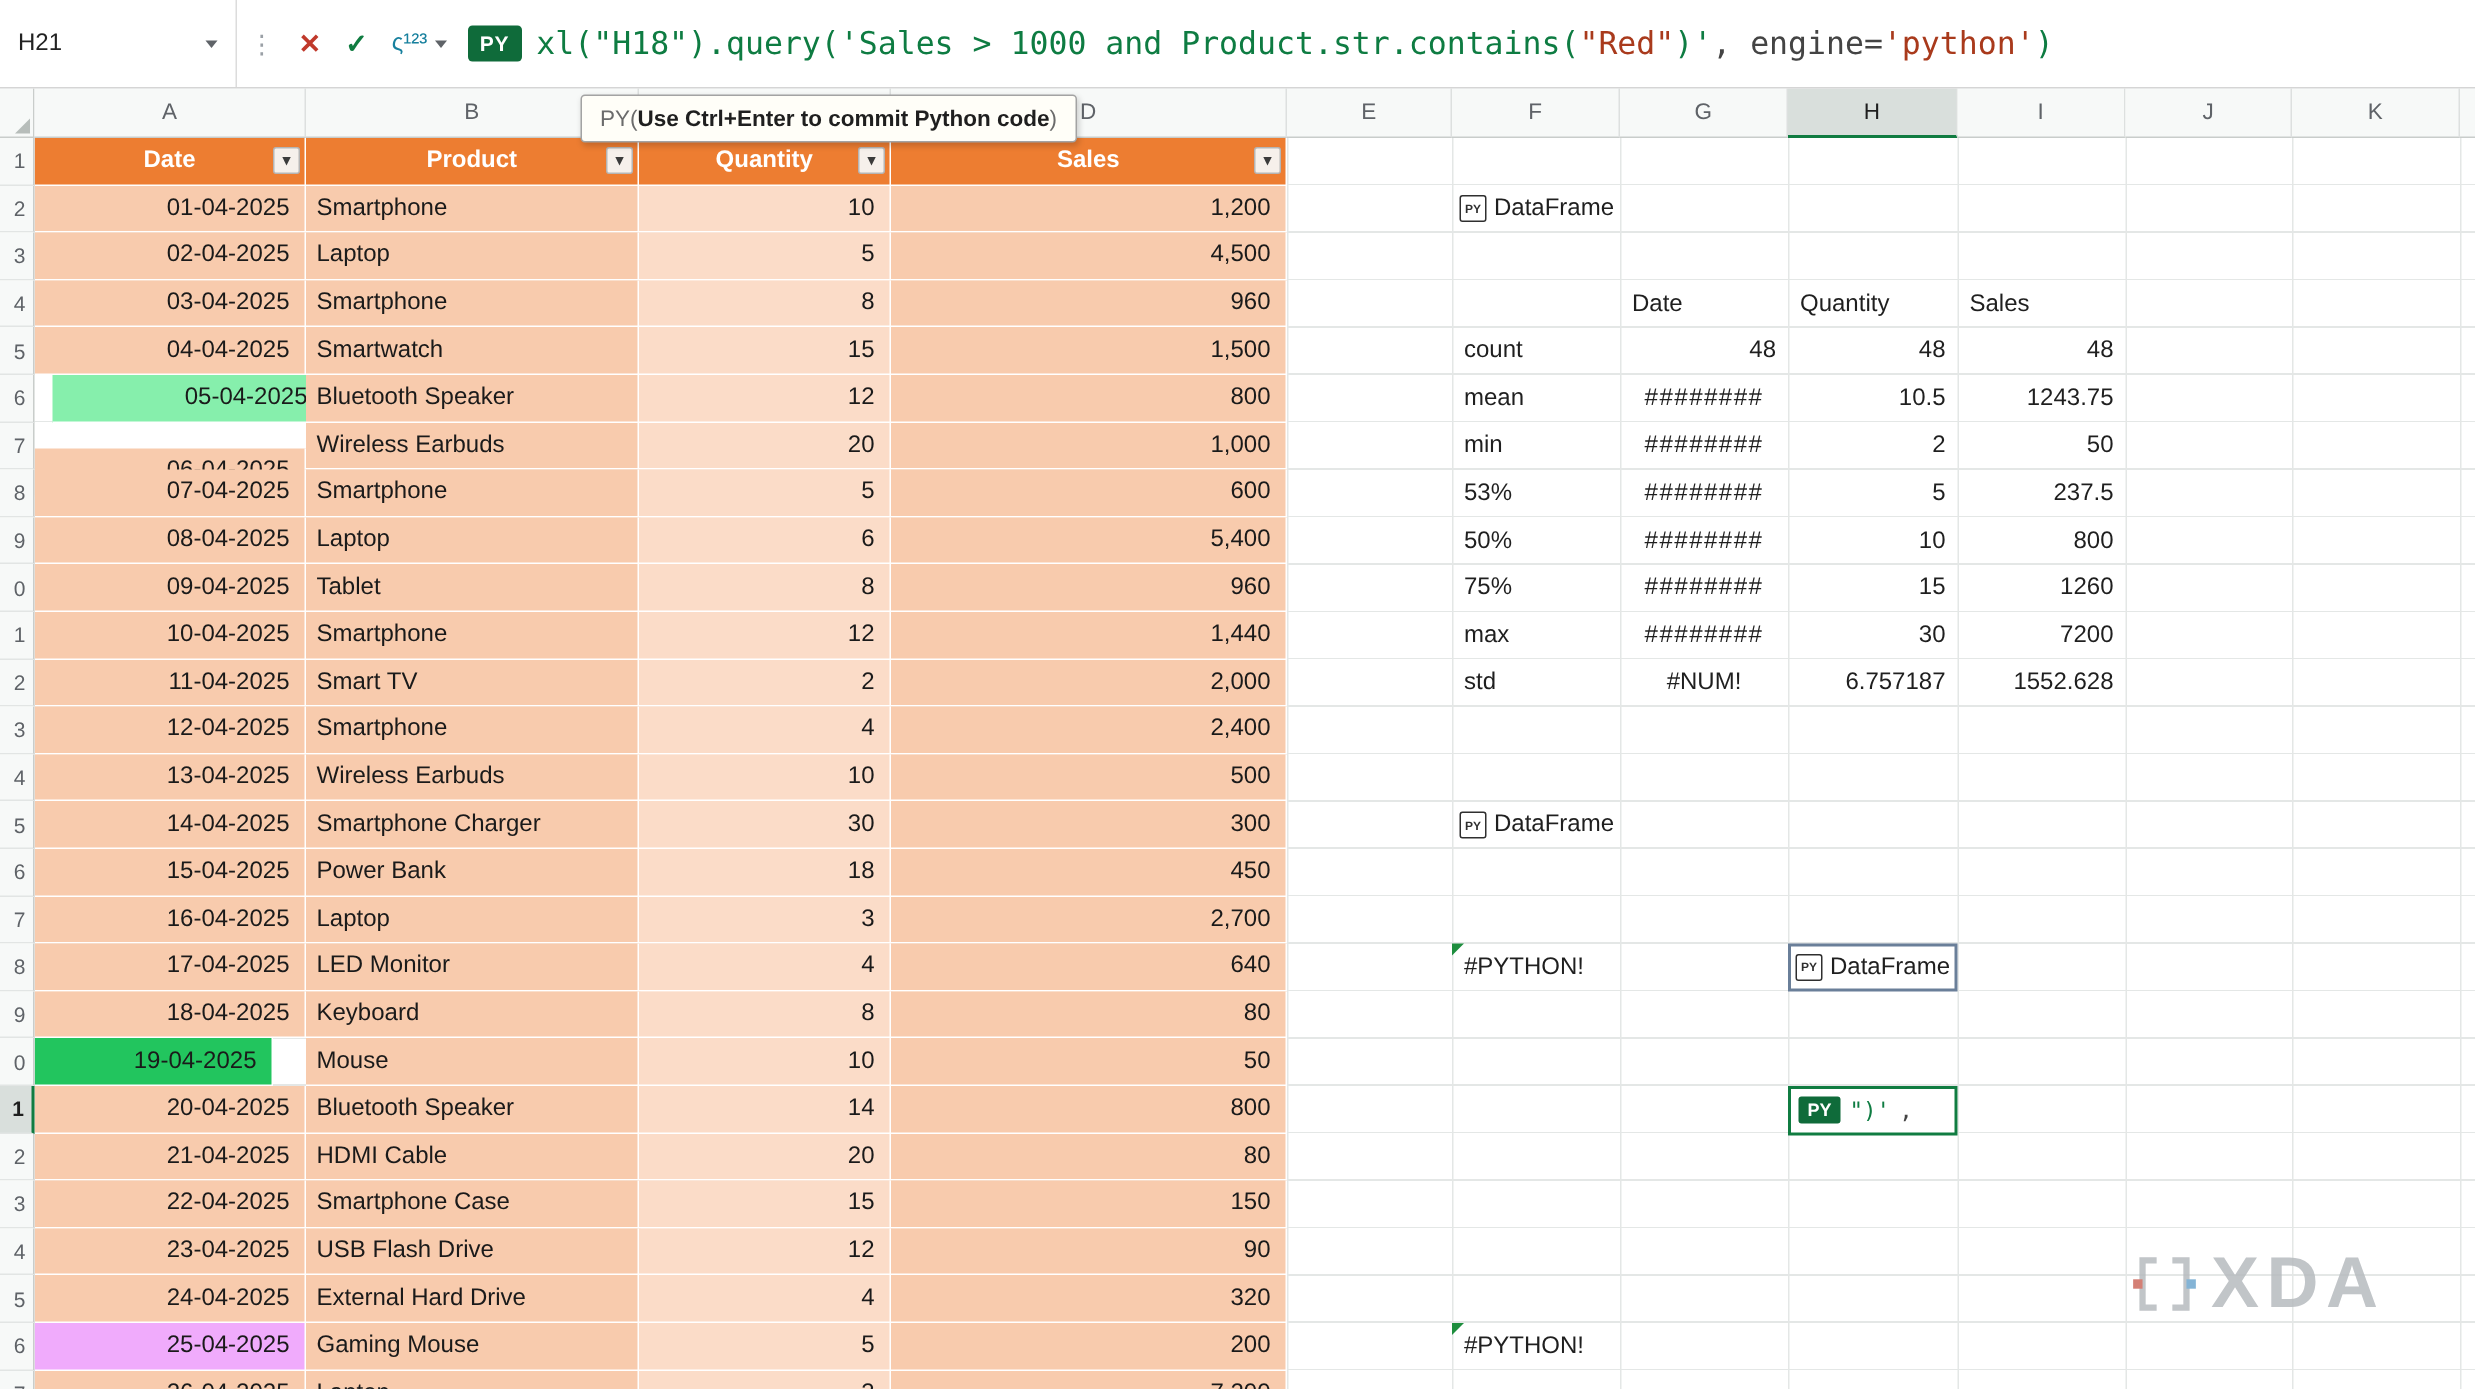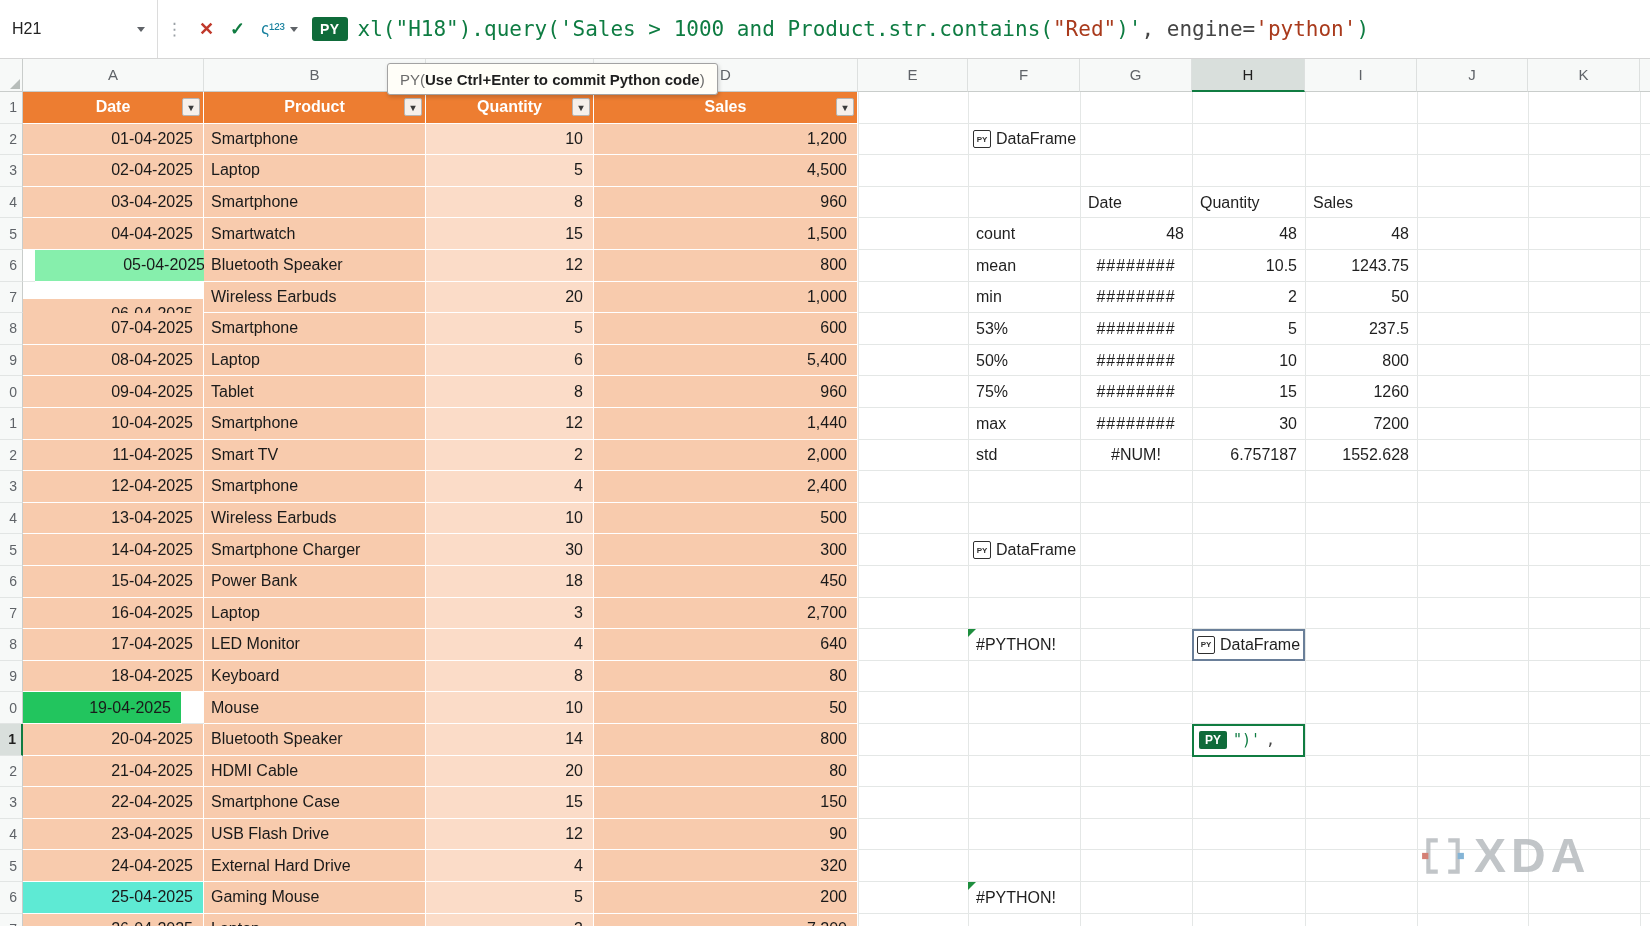--- a/index.html
+++ b/index.html
@@ -256,21 +256,21 @@
       <div class="tcell t-right" style="left: 426px; top: 787.2px; width: 168px; height: 31.6px; background: rgb(251, 220, 200);">15</div>
       <div class="tcell t-right" style="left: 594px; top: 787.2px; width: 264px; height: 31.6px; background: rgb(248, 203, 173); padding-left: 16px;">150</div>
       <div class="tcell t-right" style="left: 23px; top: 818.8px; width: 181px; height: 31.6px; background: rgb(248, 203, 173); padding-left: 12px;">23-04-2025</div>
       <div class="tcell t-left" style="left: 204px; top: 818.8px; width: 222px; height: 31.6px; background: rgb(248, 203, 173);">USB Flash Drive</div>
       <div class="tcell t-right" style="left: 426px; top: 818.8px; width: 168px; height: 31.6px; background: rgb(251, 220, 200);">12</div>
       <div class="tcell t-right" style="left: 594px; top: 818.8px; width: 264px; height: 31.6px; background: rgb(248, 203, 173);">90</div>
       <div class="tcell t-right" style="left: 23px; top: 850.4px; width: 181px; height: 31.6px; background: rgb(248, 203, 173);">24-04-2025</div>
       <div class="tcell t-left" style="left: 204px; top: 850.4px; width: 222px; height: 31.6px; background: rgb(248, 203, 173);">External Hard Drive</div>
       <div class="tcell t-right" style="left: 426px; top: 850.4px; width: 168px; height: 31.6px; background: rgb(251, 220, 200);">4</div>
       <div class="tcell t-right" style="left: 594px; top: 850.4px; width: 264px; height: 31.6px; background: rgb(248, 203, 173);">320</div>
-      <div class="tcell t-right" style="left: 23px; top: 882px; width: 181px; height: 31.6px; background: #5eead4;">25-04-2025</div>
+      <div class="tcell t-right" style="left: 23px; top: 882px; width: 181px; height: 31.6px; background: #f0abfc;">25-04-2025</div>
       <div class="tcell t-left" style="left: 204px; top: 882px; width: 222px; height: 31.6px; background: rgb(248, 203, 173);">Gaming Mouse</div>
       <div class="tcell t-right" style="left: 426px; top: 882px; width: 168px; height: 31.6px; background: rgb(251, 220, 200);">5</div>
       <div class="tcell t-right" style="left: 594px; top: 882px; width: 264px; height: 31.6px; background: rgb(248, 203, 173);">200</div>
       <div class="tcell t-right" style="left: 23px; top: 913.6px; width: 181px; height: 31.6px; background: rgb(248, 203, 173);">26-04-2025</div>
       <div class="tcell t-left" style="left: 204px; top: 913.6px; width: 222px; height: 31.6px; background: rgb(248, 203, 173);">Laptop</div>
       <div class="tcell t-right" style="left: 426px; top: 913.6px; width: 168px; height: 31.6px; background: rgb(251, 220, 200);">3</div>
       <div class="tcell t-right" style="left: 594px; top: 913.6px; width: 264px; height: 31.6px; background: rgb(248, 203, 173);">7,200</div>
       <div class="cell df-chip" style="left: 968px; top: 123.6px; width: 112px; height: 31.6px;">
         <span class="pybox">PY</span>
         <span>DataFrame</span>

